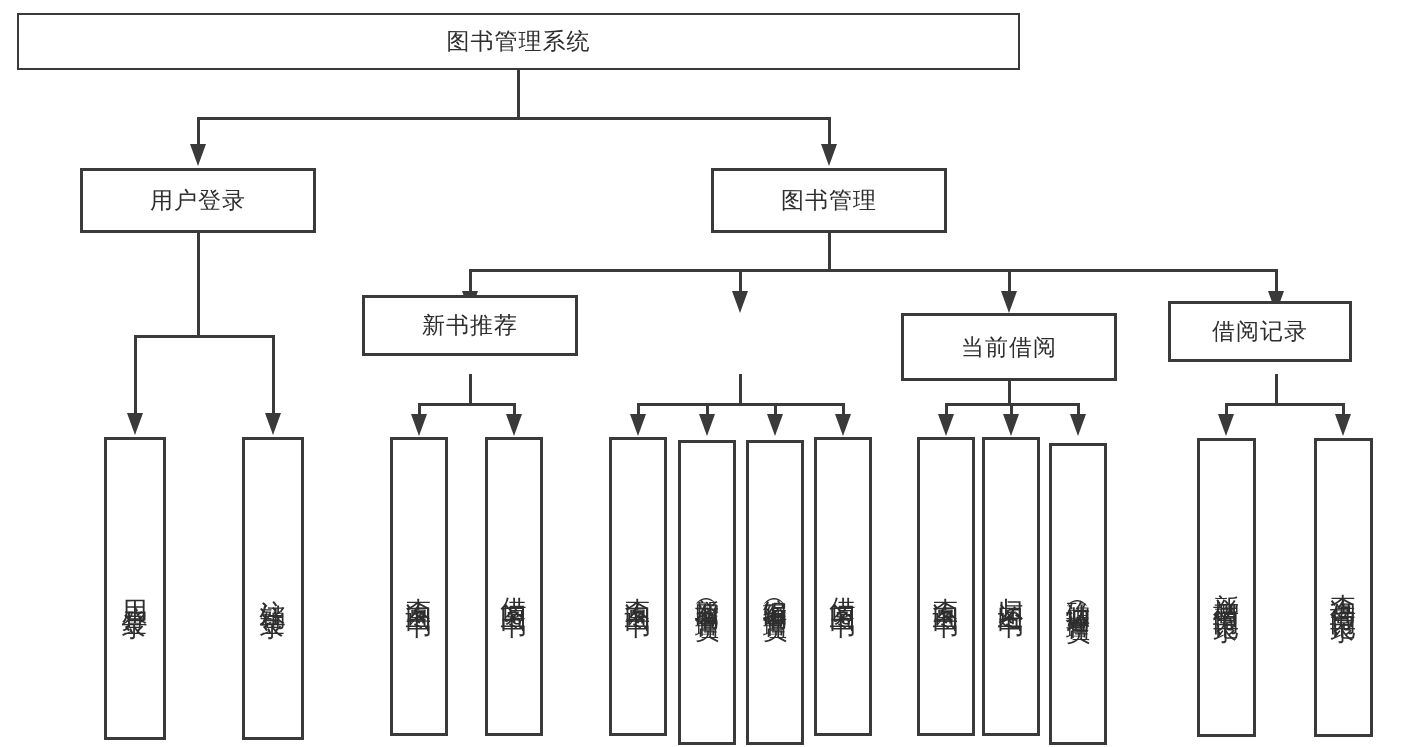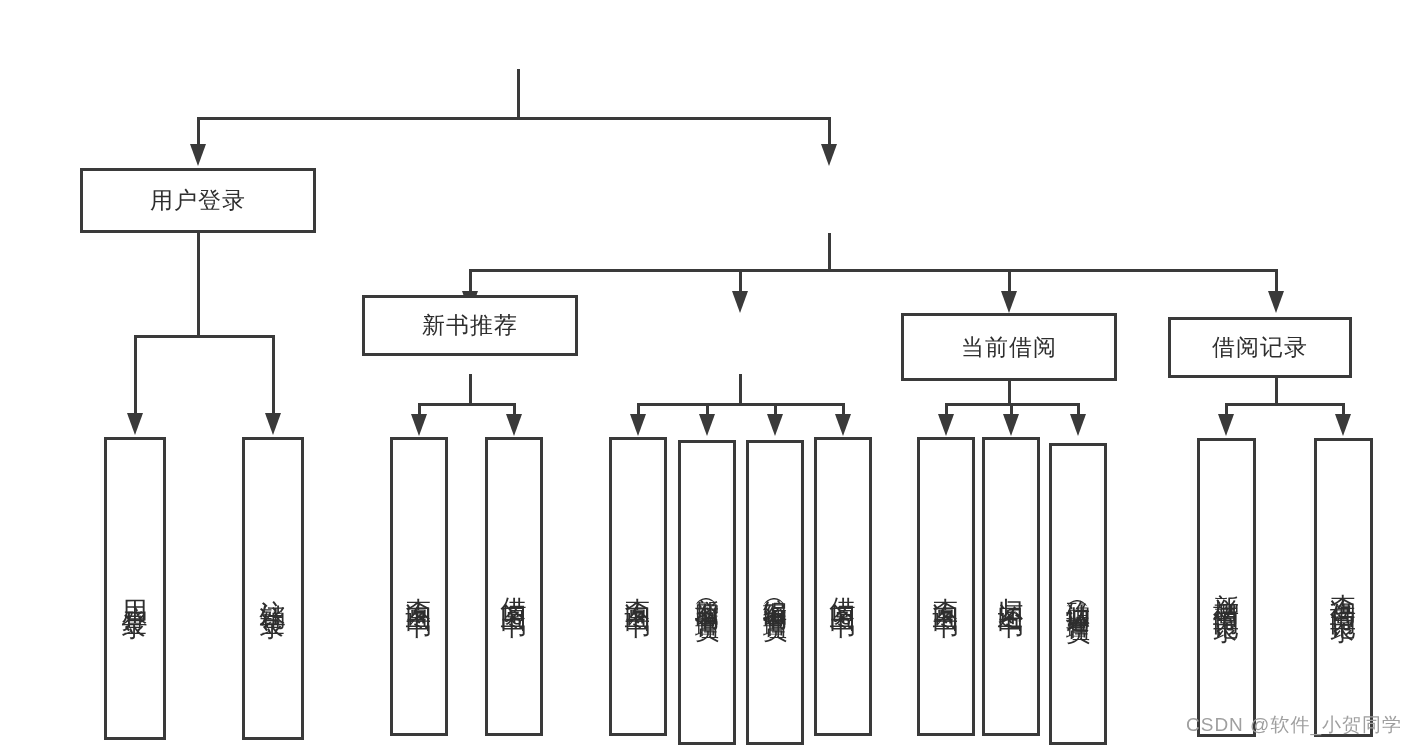--- a/index.html
+++ b/index.html
@@ -125,43 +125,44 @@
     <div class="ar" style="left:1070px;top:414px;"></div>
 
     <div class="v" style="left:1274.5px;top:374px;height:32px;"></div>
     <div class="h" style="left:1224.5px;top:403px;width:120px;"></div>
     <div class="v" style="left:1224.5px;top:403px;height:13px;"></div>
     <div class="v" style="left:1341.5px;top:403px;height:13px;"></div>
     <div class="ar" style="left:1218px;top:414px;"></div>
     <div class="ar" style="left:1335px;top:414px;"></div>
   </div>
 
+  <div class="node root" style="left:17px;top:13px;width:1003px;height:57px;">图书管理系统</div>
 
   <div class="node" style="left:80px;top:168px;width:236px;height:65px;">用户登录</div>
 
+  <div class="node" style="left:711px;top:168px;width:236px;height:65px;">图书管理</div>
 
   <div class="node" style="left:362px;top:295px;width:216px;height:61px;">新书推荐</div>
 
 
   <div class="node" style="left:901px;top:313px;width:216px;height:68px;">当前借阅</div>
 
-  <div class="node" style="left:1168px;top:317px;width:184px;height:61px;">借阅记录</div>
+  <div class="node" style="left:1168px;top:301px;width:184px;height:61px;">借阅记录</div>
 
   <div class="node vnode" style="left:104px;top:437px;width:62px;height:303px;">用户登录</div>
   <div class="node vnode" style="left:242px;top:437px;width:62px;height:303px;">注销登录</div>
 
   <div class="node vnode" style="left:390px;top:437px;width:58px;height:299px;">查询图书</div>
   <div class="node vnode" style="left:485px;top:437px;width:58px;height:299px;">借阅图书</div>
 
   <div class="node vnode" style="left:609px;top:437px;width:58px;height:299px;">查询图书</div>
   <div class="node vnode long" style="left:678px;top:440px;width:58px;height:305px;">新增图书（管理员）</div>
   <div class="node vnode long" style="left:746px;top:440px;width:58px;height:305px;">编辑图书（管理员）</div>
   <div class="node vnode" style="left:814px;top:437px;width:58px;height:299px;">借阅图书</div>
 
   <div class="node vnode" style="left:917px;top:437px;width:58px;height:299px;">查询图书</div>
   <div class="node vnode" style="left:982px;top:437px;width:58px;height:299px;">归还图书</div>
   <div class="node vnode long" style="left:1049px;top:443px;width:58px;height:302px;">确认归还（管理员）</div>
 
   <div class="node vnode" style="left:1197px;top:438px;width:59px;height:299px;">新增借阅记录</div>
   <div class="node vnode" style="left:1314px;top:438px;width:59px;height:299px;">查询借阅记录</div>
 
-  <div class="watermark">CSDN @软件_小贺同学</div>
 </div>
 
 </body></html>

